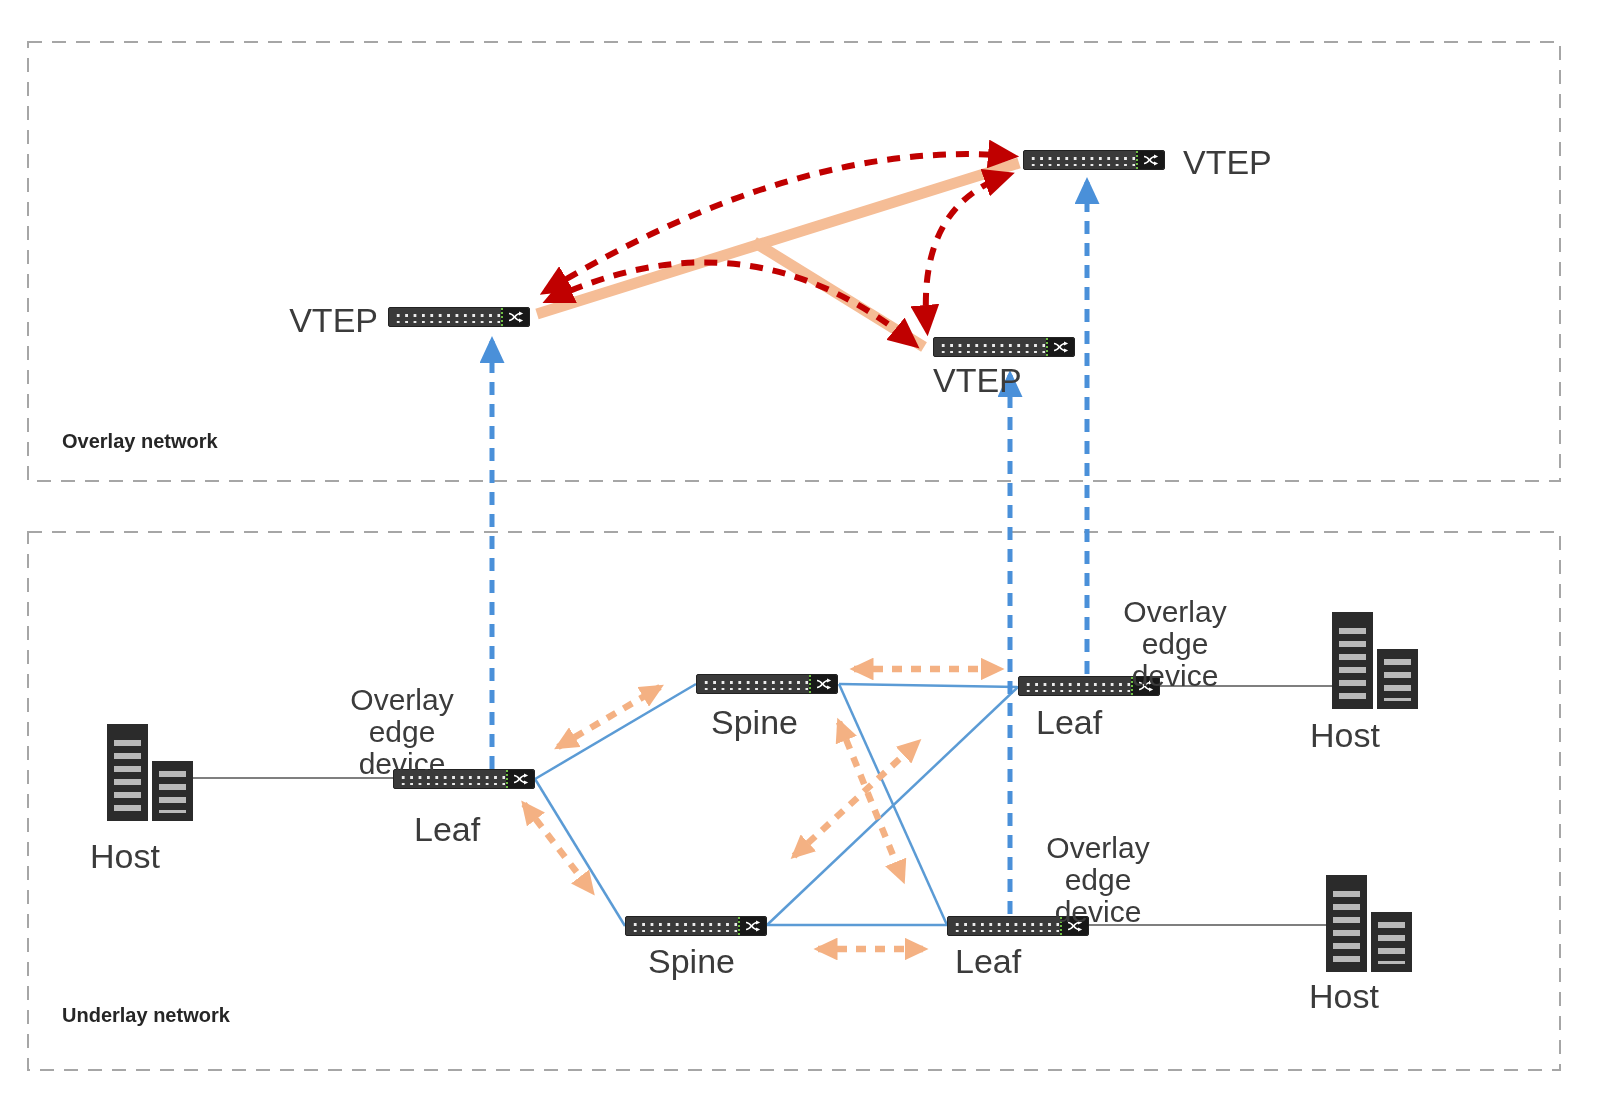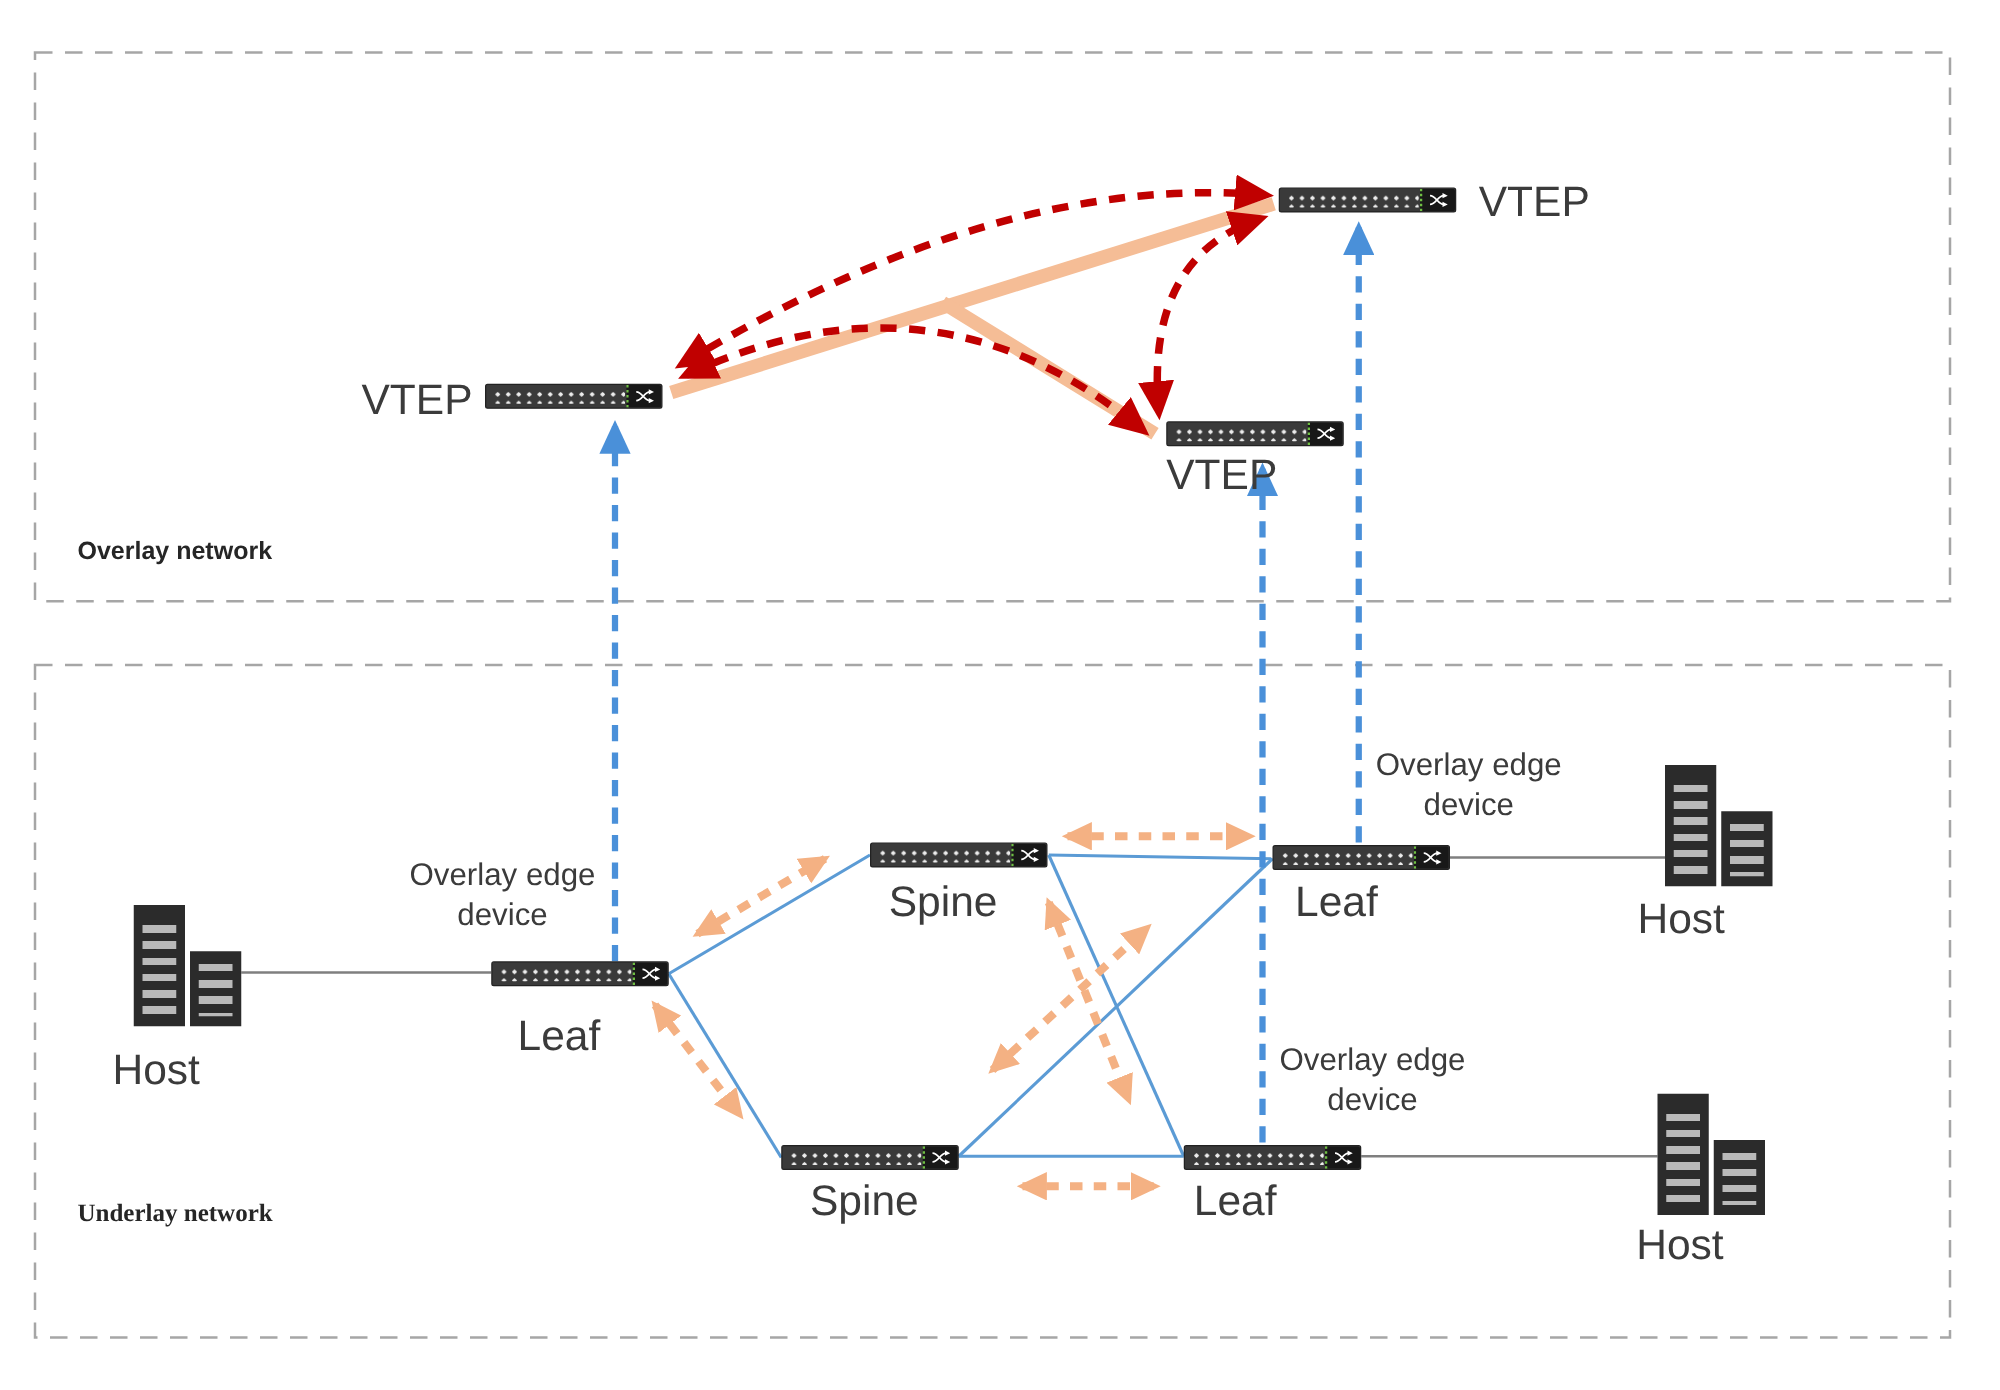--- a/index.html
+++ b/index.html
@@ -6,21 +6,21 @@
   .canvas {
     position:relative; width:1600px; height:1112px; overflow:hidden;
     background:#ffffff;
     font-family:"Liberation Sans","DejaVu Sans",sans-serif;
   }
   svg.layer { position:absolute; left:0; top:0; z-index:1; }
 
   .lbl { position:absolute; z-index:3; font-size:34px; color:#3b3b3b; line-height:32px; white-space:nowrap; }
   .lbl.center { }
   .lbl.right { text-align:right; }
-  .caption { position:absolute; z-index:3; font-size:25px; color:#3b3b3b; line-height:32px; width:160px; text-align:center; white-space:normal; }
+  .caption { position:absolute; z-index:3; font-size:30px; color:#3b3b3b; line-height:32px; width:160px; text-align:center; white-space:normal; }
   .boxlabel { position:absolute; z-index:3; font-size:20px; font-weight:600; color:#262626; }
 
   .switch {
     position:absolute; z-index:2; width:142px; height:20px;
     background:#3a3a3a; border:1px solid #222; border-radius:2px;
     box-sizing:border-box; display:flex;
   }
   .ports {
     flex:1; margin:3px 1px 3px 4px;
     background-image:radial-gradient(circle, #ececec 1.5px, rgba(0,0,0,0) 1.8px);
@@ -203,21 +203,21 @@
   <div class="host" style="left:1332px;top:612px;">
     <div class="tower tall"></div>
     <div class="tower short"></div>
   </div>
   <div class="host" style="left:1326px;top:875px;">
     <div class="tower tall"></div>
     <div class="tower short"></div>
   </div>
 
   <div class="boxlabel" style="left:62px;top:430px;">Overlay network</div>
-  <div class="boxlabel" style="left:62px;top:960px;font-family:Liberation Serif, serif;">Underlay network</div>
+  <div class="boxlabel" style="left:62px;top:1004px;">Underlay network</div>
 
   <div class="lbl right" style="left:258px;top:304px;width:120px;">VTEP</div>
   <div class="lbl" style="left:1183px;top:146px;">VTEP</div>
   <div class="lbl" style="left:933px;top:364px;">VTEP</div>
 
   <div class="lbl center" style="left:414px;top:813px;width:100px;">Leaf</div>
   <div class="lbl center" style="left:711px;top:706px;width:100px;">Spine</div>
   <div class="lbl center" style="left:648px;top:945px;width:100px;">Spine</div>
   <div class="lbl center" style="left:1036px;top:706px;width:100px;">Leaf</div>
   <div class="lbl center" style="left:955px;top:945px;width:100px;">Leaf</div>

